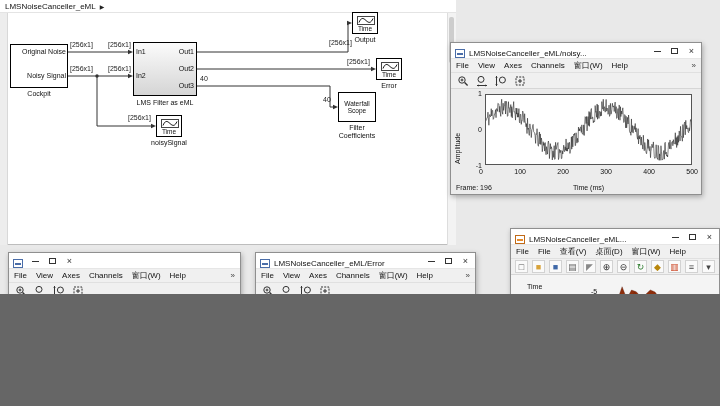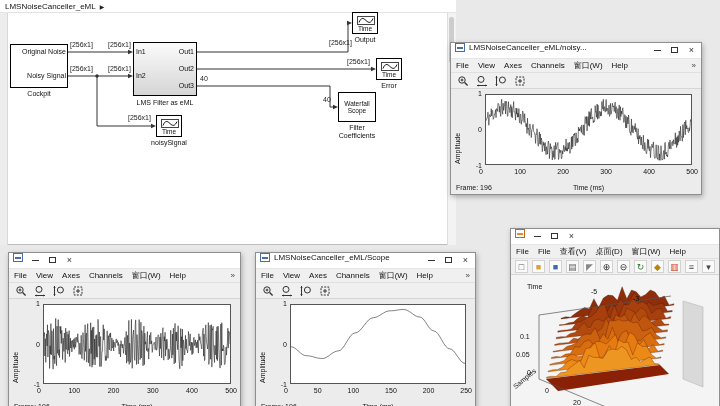--- a/index.html
+++ b/index.html
@@ -1,17 +1,17 @@
 <!DOCTYPE html>
 <html><head>
 <meta charset="utf-8">
 <style>
   *{margin:0;padding:0;box-sizing:border-box;}
   body{font-family:"Liberation Sans",sans-serif;background:#666;}
-  .screen{position:relative;width:720px;height:406px;background:#e9e9e9;overflow:hidden;font-size:8px;color:#111;}
+  .screen{position:relative;width:720px;height:294px;background:#e9e9e9;overflow:hidden;font-size:8px;color:#111;}
   .abs{position:absolute;}
 
   
   .sl-window{left:0;top:0;width:456px;height:245px;background:#fff;border-right:1px solid #bdbdbd;border-bottom:1px solid #bdbdbd;}
   .breadcrumb{left:0;top:0;width:456px;height:13px;background:#fff;border-bottom:1px solid #e4e4e4;display:flex;align-items:center;gap:4px;padding-left:5px;font-size:8px;}
   .crumb-arrow{font-size:6px;color:#222;}
   .left-strip{left:0;top:13px;width:8px;height:232px;background:#ededed;border-right:1px solid #d8d8d8;}
   .v-scroll{left:447px;top:13px;width:9px;height:232px;background:#f3f3f3;border-left:1px solid #ddd;}
   .v-thumb{left:449px;top:17px;width:5px;height:46px;background:#cdcdcd;border-radius:2px;}
 
@@ -19,21 +19,21 @@
   .lms{background:linear-gradient(#fbfbfb,#d5d5d5);}
   .blk-txt{font-size:7px;line-height:8px;white-space:nowrap;}
   .caption{font-size:7px;text-align:center;line-height:8px;}
   .sig{font-size:7px;color:#222;white-space:nowrap;}
   .scope-icon{position:absolute;left:4px;top:3px;width:18px;height:9px;border:1px solid #444;background:#fff;}
   .scope-time{position:absolute;left:0;right:0;bottom:1px;text-align:center;font-size:6.5px;}
   .wfall-txt{display:flex;align-items:center;justify-content:center;height:100%;text-align:center;font-size:6.5px;line-height:7.5px;padding:1px;}
 
   
   .window{position:absolute;display:flex;flex-direction:column;background:#f0f0f0;border:1px solid #8f8f8f;box-shadow:1px 2px 5px rgba(0,0,0,.28);}
-  .titlebar{height:16px;flex:0 0 16px;background:#fff;display:flex;align-items:flex-start;gap:4px;padding:0 1px 0 4px;border-bottom:1px solid #e6e6e6;}
+  .titlebar{height:16px;flex:0 0 16px;background:#fff;display:flex;align-items:flex-end;gap:4px;padding:0 1px 0 4px;border-bottom:1px solid #e6e6e6;}
   .title-icon{width:10px;height:9px;border:1px solid #4a6da8;background:#fff;position:relative;flex:0 0 10px;}
   .title-icon::after{content:"";position:absolute;left:1px;right:1px;top:3px;height:2px;background:#4a6da8;}
   .title-icon.fig{border-color:#c06a18;}
   .title-icon.fig::after{background:#e88a2a;}
   .title-text{flex:1;font-size:8px;white-space:nowrap;overflow:hidden;}
   .win-btns{display:flex;}
   .win-btn{width:17px;height:14px;display:flex;align-items:center;justify-content:center;font-size:9px;color:#333;}
   .glyph-min{width:7px;height:1px;background:#333;}
   .glyph-max{width:7px;height:6px;border:1px solid #333;}
   .menubar{height:14px;flex:0 0 14px;background:#f0f0f0;display:flex;align-items:center;gap:9px;padding:0 5px;font-size:8px;border-bottom:1px solid #e0e0e0;}
@@ -310,21 +310,21 @@
           <span>500</span>
         </div>
       <div class="frame">Frame: 196</div>
       <div class="xlabel">Time (ms)</div>
     </div>
   </div>
 
   <div class="window" style="left:255px;top:252px;width:221px;height:162px;">
     <div class="titlebar">
       <span class="title-icon"></span>
-      <span class="title-text">LMSNoiseCanceller_eML/Scope</span>
+      <span class="title-text">LMSNoiseCanceller_eML/Error</span>
       <span class="win-btns">
         <span class="win-btn">
             <span class="glyph-min"></span>
           </span>
         <span class="win-btn">
             <span class="glyph-max"></span>
           </span>
         <span class="win-btn">×</span>
       </span>
     </div>
@@ -391,20 +391,21 @@
           <span>250</span>
         </div>
       <div class="frame">Frame: 196</div>
       <div class="xlabel">Time (ms)</div>
     </div>
   </div>
 
   <div class="window" style="left:510px;top:228px;width:210px;height:186px;">
     <div class="titlebar">
       <span class="title-icon fig"></span>
+      <span class="title-text">LMSNoiseCanceller_eML...</span>
       <span class="win-btns">
         <span class="win-btn">
             <span class="glyph-min"></span>
           </span>
         <span class="win-btn">
             <span class="glyph-max"></span>
           </span>
         <span class="win-btn">×</span>
       </span>
     </div>

